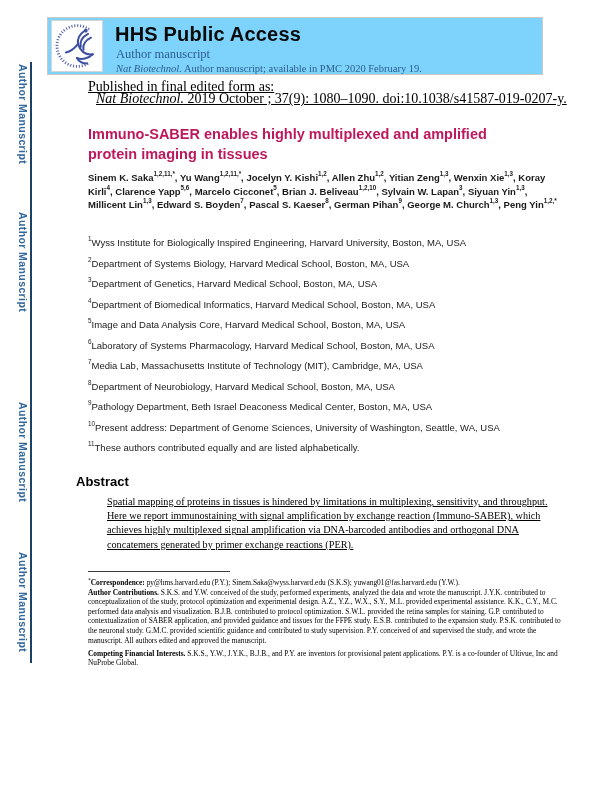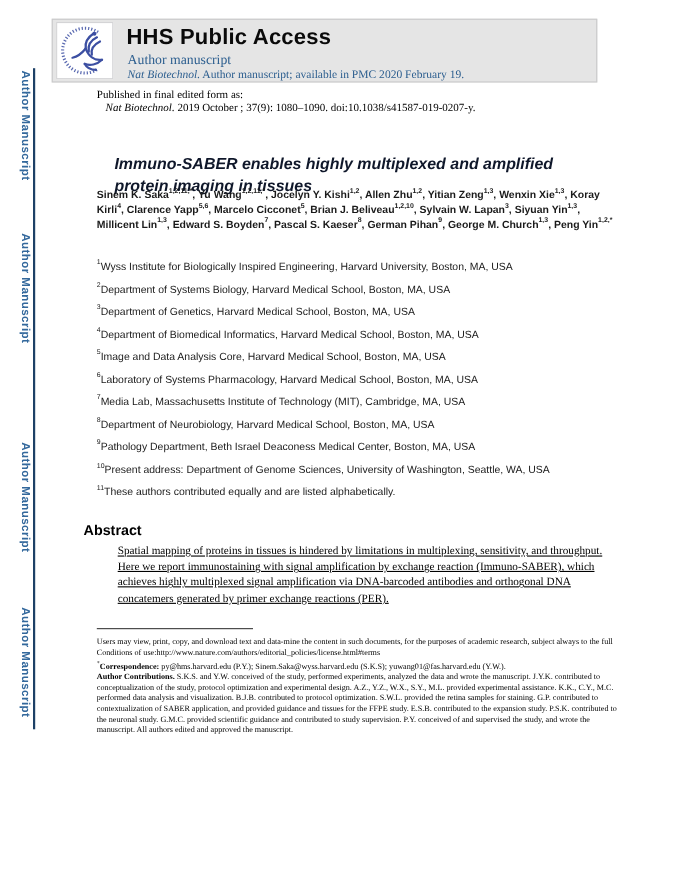--- a/index.html
+++ b/index.html
@@ -8,38 +8,38 @@
 
   
   .strip { position:absolute; left:7px; width:22px; writing-mode:vertical-rl;
            font-weight:700; font-size:10.5px; letter-spacing:0.4px; color:#33689c;
            white-space:nowrap; font-family:"Liberation Sans", sans-serif; }
   .strip1 { top:64px; } .strip2 { top:212px; } .strip3 { top:402px; } .strip4 { top:552px; }
   .sidebar-rule { position:absolute; left:30px; top:62px; width:2px; height:601px; background:#1d4066; }
 
   
   .band { position:absolute; left:47px; top:17px; width:496px; height:58px;
-          background:#e5e5e5; border:1px solid #c9c9ca; box-sizing:border-box; }
+          background:#7dd3fc; border:1px solid #c9c9ca; box-sizing:border-box; }
   .logo-box { position:absolute; left:3px; top:2px; width:52px; height:52px;
               background:#ffffff; border:1px solid #d4d4d6; box-sizing:border-box; }
   .band-title { position:absolute; left:67px; top:5px; font-weight:700; font-size:20px;
                 color:#0a0a0a; letter-spacing:0.2px; }
   .band-sub { position:absolute; left:68px; top:29px; font-family:"Liberation Serif", serif;
               font-size:12.5px; color:#2c5e8f; }
   .band-journal { position:absolute; left:68px; top:45px; font-family:"Liberation Serif", serif;
                   font-size:10.5px; color:#2c5e8f; }
 
   
   .pub { position:absolute; left:88px; top:81px; font-family:"Liberation Serif", serif;
-         font-size:10px; line-height:12px; color:#000; }
+         font-size:14px; line-height:12px; color:#000;text-decoration:underline; }
   .pub-cite { margin-left:8px; }
 
   
-  .article-title { position:absolute; left:88px; top:124px; width:500px; margin:16px;
-                   font-weight:700; font-size:14.5px; line-height:20px; color:#0f172a;font-style:italic; }
+  .article-title { position:absolute; left:88px; top:124px; width:500px; margin:0;
+                   font-weight:700; font-size:14.5px; line-height:20px; color:#be185d; }
   .authors { position:absolute; left:88px; top:171px; width:478px;
              font-weight:700; font-size:9.5px; line-height:13.5px; color:#1a1a1a; }
   .authors sup, .affils sup { font-size:6.3px; line-height:0; position:relative; top:-0.5px; }
   .affils { position:absolute; left:88px; top:236px; width:424px;
             font-size:9.5px; line-height:13px; color:#1a1a1a; }
   .affil { margin:0 0 7.5px 0; }
 
   
   .abstract-heading { position:absolute; left:76px; top:474px; margin:0;
                       font-weight:700; font-size:13px; color:#000; }
@@ -108,18 +108,18 @@
       <p class="affil"><sup>9</sup>Pathology Department, Beth Israel Deaconess Medical Center, Boston, MA, USA</p>
       <p class="affil"><sup>10</sup>Present address: Department of Genome Sciences, University of Washington, Seattle, WA, USA</p>
       <p class="affil"><sup>11</sup>These authors contributed equally and are listed alphabetically.</p>
     </div>
 
   <h2 class="abstract-heading">Abstract</h2>
   <p class="abstract">Spatial mapping of proteins in tissues is hindered by limitations in multiplexing, sensitivity, and throughput. Here we report immunostaining with signal amplification by exchange reaction (Immuno-SABER), which achieves highly multiplexed signal amplification via DNA-barcoded antibodies and orthogonal DNA concatemers generated by primer exchange reactions (PER).</p>
 
   <div class="fn-rule"></div>
   <div class="fns" id="fns">
-      <p class="fn-p">Users may view, print, copy, and download text and data-mine the content in such documents, for the purposes of academic research, subject always to the full Conditions of use:http://www.nature.com/authors/editorial_policies/license.html#terms</p>
       <p class="fn-p tight"><sup>*</sup><b>Correspondence:</b> py@hms.harvard.edu (P.Y.); Sinem.Saka@wyss.harvard.edu (S.K.S); yuwang01@fas.harvard.edu (Y.W.).</p>
       <p class="fn-p"><b>Author Contributions.</b> S.K.S. and Y.W. conceived of the study, performed experiments, analyzed the data and wrote the manuscript. J.Y.K. contributed to conceptualization of the study, protocol optimization and experimental design. A.Z., Y.Z., W.X., S.Y., M.L. provided experimental assistance. K.K., C.Y., M.C. performed data analysis and visualization. B.J.B. contributed to protocol optimization. S.W.L. provided the retina samples for staining. G.P. contributed to contextualization of SABER application, and provided guidance and tissues for the FFPE study. E.S.B. contributed to the expansion study. P.S.K. contributed to the neuronal study. G.M.C. provided scientific guidance and contributed to study supervision. P.Y. conceived of and supervised the study, and wrote the manuscript. All authors edited and approved the manuscript.</p>
+      <p class="fn-p"><b>Competing Financial Interests.</b> S.K.S., Y.W., J.Y.K., B.J.B., and P.Y. are inventors for provisional patent applications. P.Y. is a co-founder of Ultivue, Inc and NuProbe Global.</p>
     </div>
 
 </div>
 
 </body></html>

